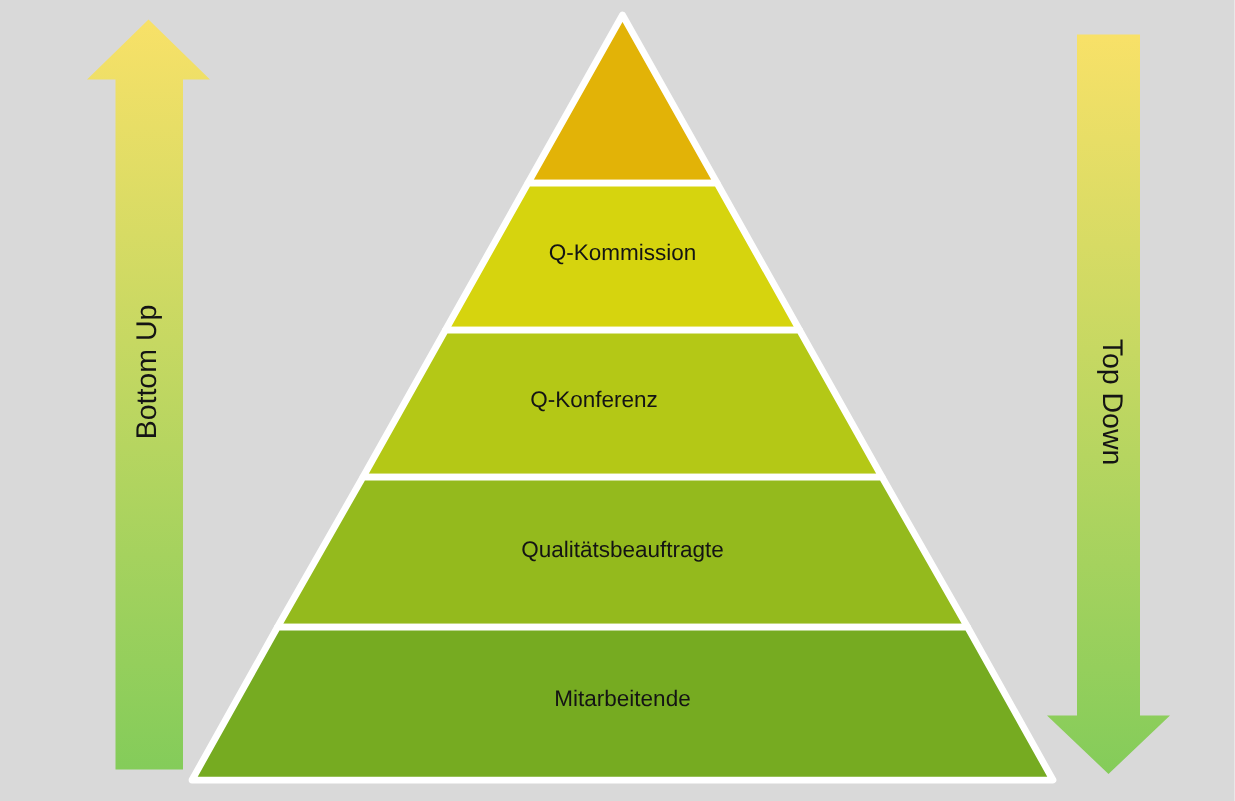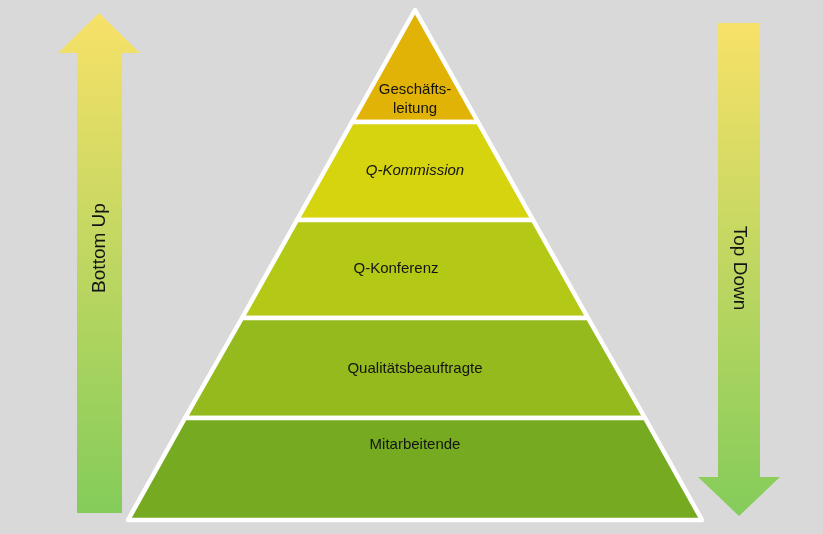--- a/index.html
+++ b/index.html
@@ -63,23 +63,21 @@
     <polygon points="99,13 140,53 122,53 122,513 77,513 77,53 58,53" fill="url(#arrow-grad)"></polygon>
     <polygon points="718,23 760,23 760,477 780,477 739,516 698,477 718,477" fill="url(#arrow-grad)"></polygon>
 
     <polygon class="level-poly" points="415,10 478,122 352,122" fill="#e2b307"></polygon>
     <polygon class="level-poly" points="352,122 478,122 533,220 297,220" fill="#d6d40e"></polygon>
     <polygon class="level-poly" points="297,220 533,220 588,318 242,318" fill="#b4c816"></polygon>
     <polygon class="level-poly" points="242,318 588,318 645,418 185,418" fill="#94ba1d"></polygon>
     <polygon class="level-poly" points="185,418 645,418 702,520 128,520" fill="#76ab21"></polygon>
   </svg>
 
-  <div class="label" style="left:415px; top:99px;">Geschäfts-
-leitung</div>
-  <div class="label" style="left:415px; top:170px;font-style:italic;">Q-Kommission</div>
+  <div class="label" style="left:415px; top:170px;">Q-Kommission</div>
   <div class="label" style="left:396px; top:268px;">Q-Konferenz</div>
   <div class="label" style="left:415px; top:368px;">Qualitätsbeauftragte</div>
-  <div class="label" style="left:415px; top:444px;">Mitarbeitende</div>
+  <div class="label" style="left:415px; top:467px;">Mitarbeitende</div>
 
   <div class="arrow-label up" style="left:99px; top:248px;">Bottom Up</div>
   <div class="arrow-label down" style="left:740px; top:268px;">Top Down</div>
 
 </div>
 
 </body></html>

